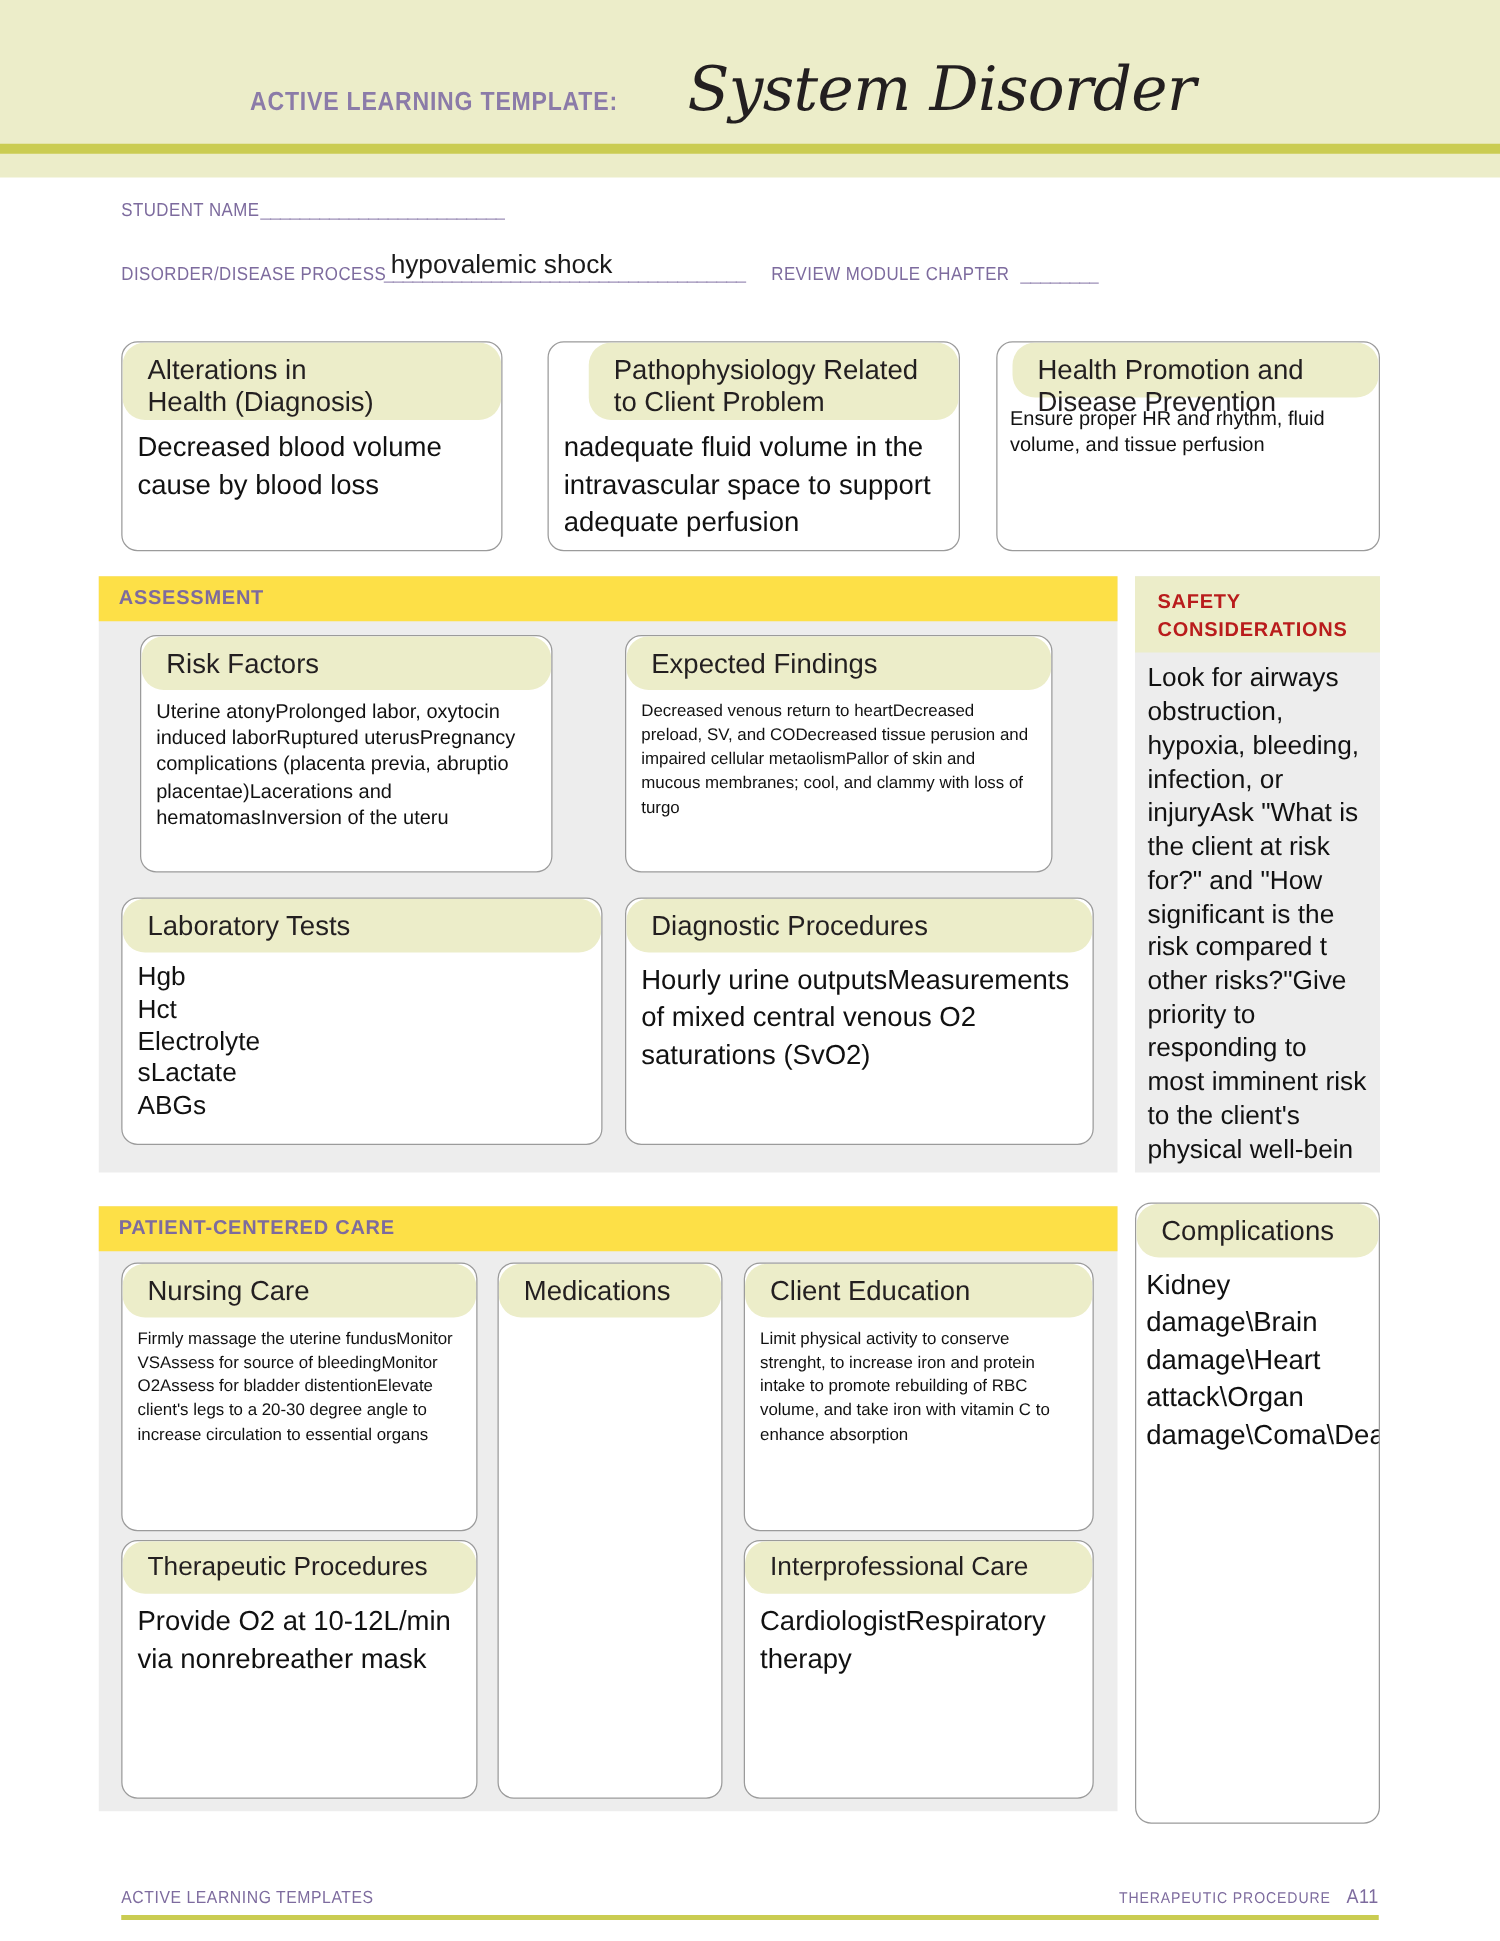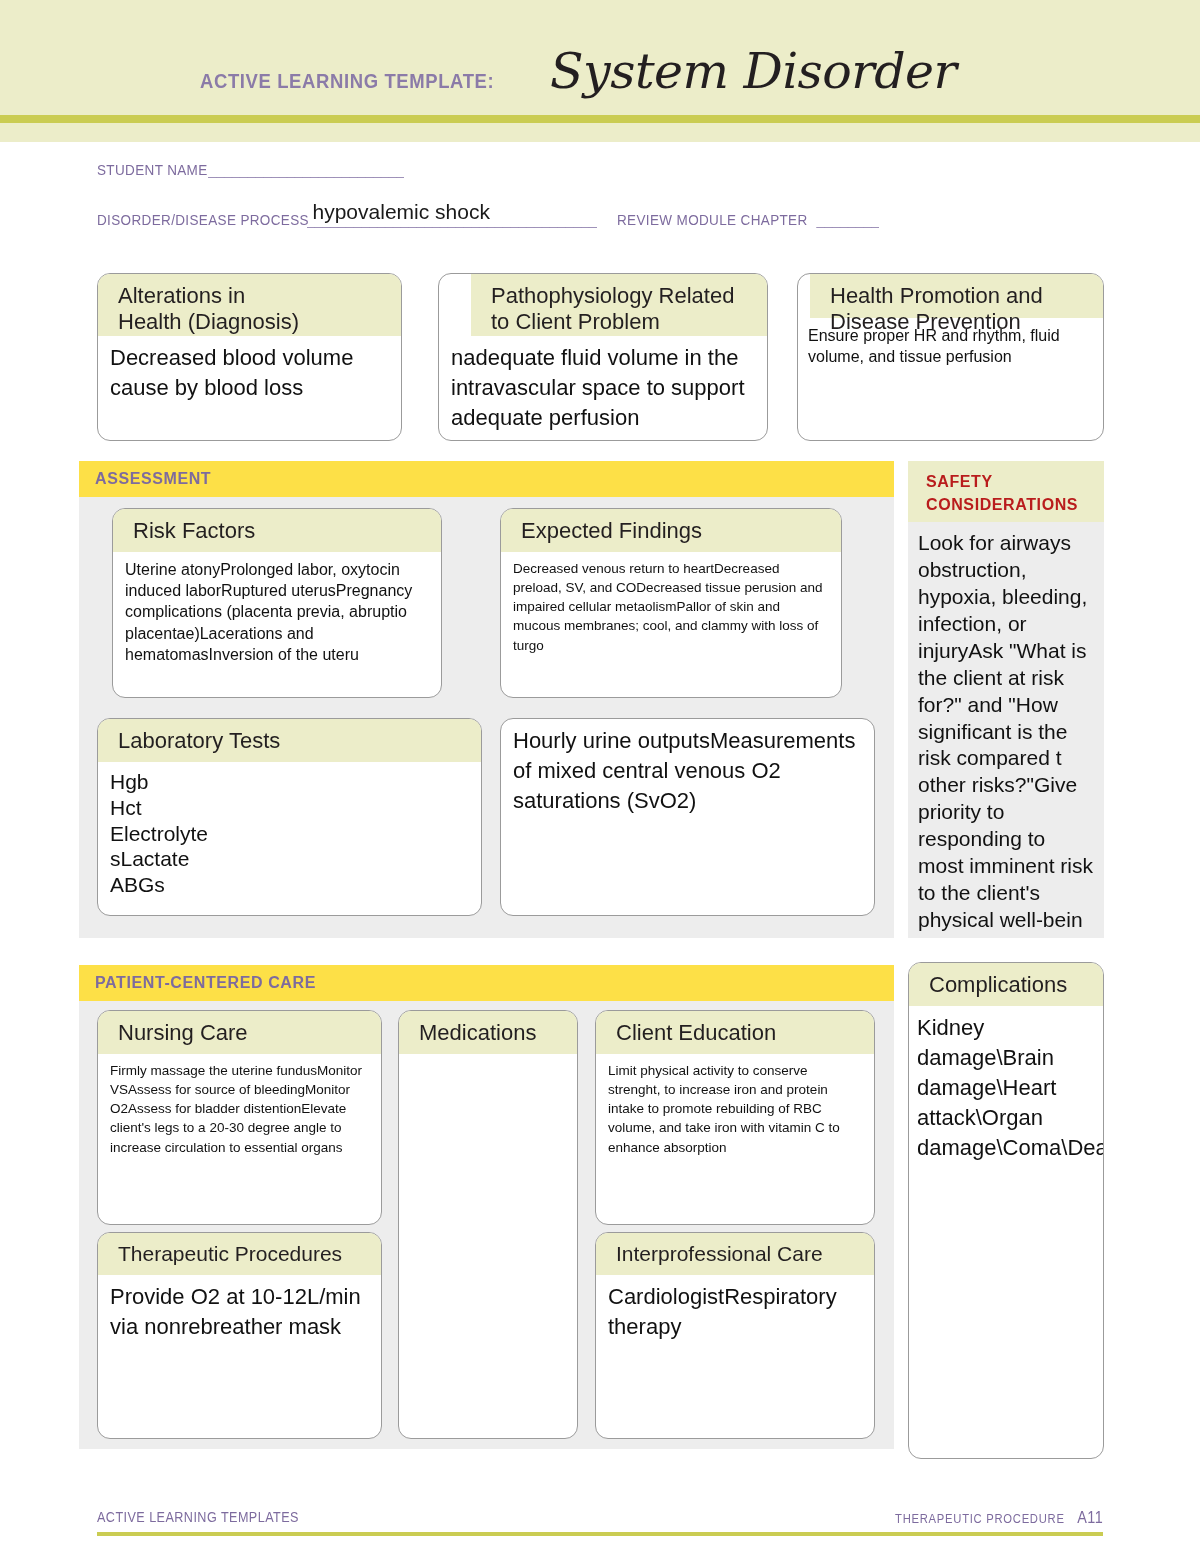--- a/index.html
+++ b/index.html
@@ -90,20 +90,21 @@
   .card {
     position: absolute;
     background: #ffffff;
     border: 1.6px solid #9b9b9b;
     border-radius: 13px;
     overflow: hidden;
   }
   .card-head {
     background: #ecedc9;
     padding: 9px 14px 8px 20px;
+    border-radius: 18px;
   }
   .card-head-title {
     font-size: 22px;
     color: #231f20;
     line-height: 1.18;
     font-family: "Liberation Sans", sans-serif;
     font-weight: 400;
   }
   .card-body {
     padding: 7px 12px 8px 12px;
@@ -255,20 +256,23 @@
     <div class="card-head-title">Laboratory Tests</div>
   </div>
   <div class="card-body body-lg" style="white-space:pre-line; line-height:1.23;">Hgb
 Hct
 Electrolyte
 sLactate
 ABGs</div>
 </div>
 
 <div class="card" style="left:500px; top:718px; width:375px; height:198px;">
+  <div class="card-head">
+    <div class="card-head-title">Diagnostic Procedures</div>
+  </div>
   <div class="card-body body-xl">Hourly urine outputsMeasurements of mixed central venous O2 saturations (SvO2)</div>
 </div>
 
 <div class="panel" style="left:908px; top:461px; width:196px; height:477px;">
   <div class="panel-head-tall">
     <div class="panel-title-stack">SAFETY</div>
     <div class="panel-title-stack">CONSIDERATIONS</div>
   </div>
   <div style="padding:8px 8px 0 10px; font-size:21px; line-height:1.28; color:#111;">Look for airways obstruction, hypoxia, bleeding, infection, or injuryAsk "What is the client at risk for?" and "How significant is the risk compared t other risks?"Give priority to responding to most imminent risk to the client's physical well-bein</div>
 </div>

